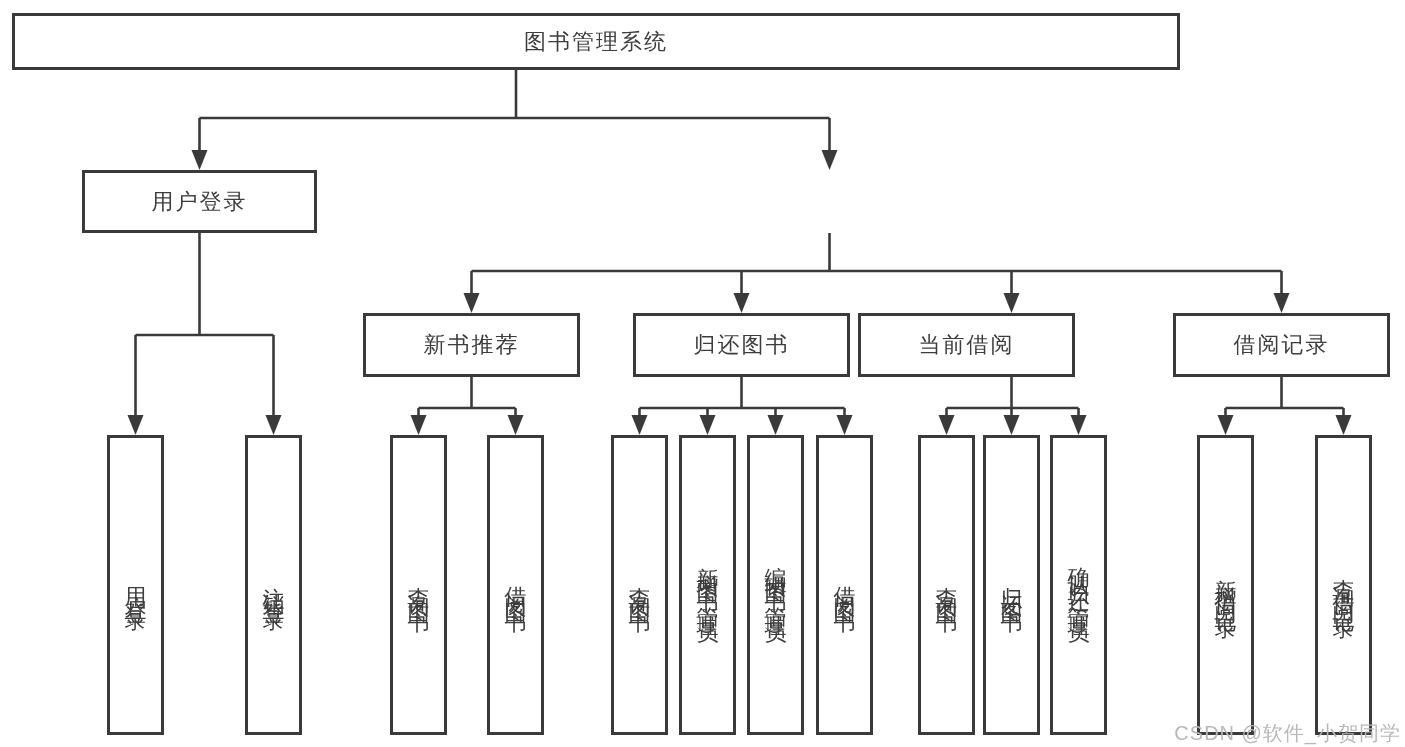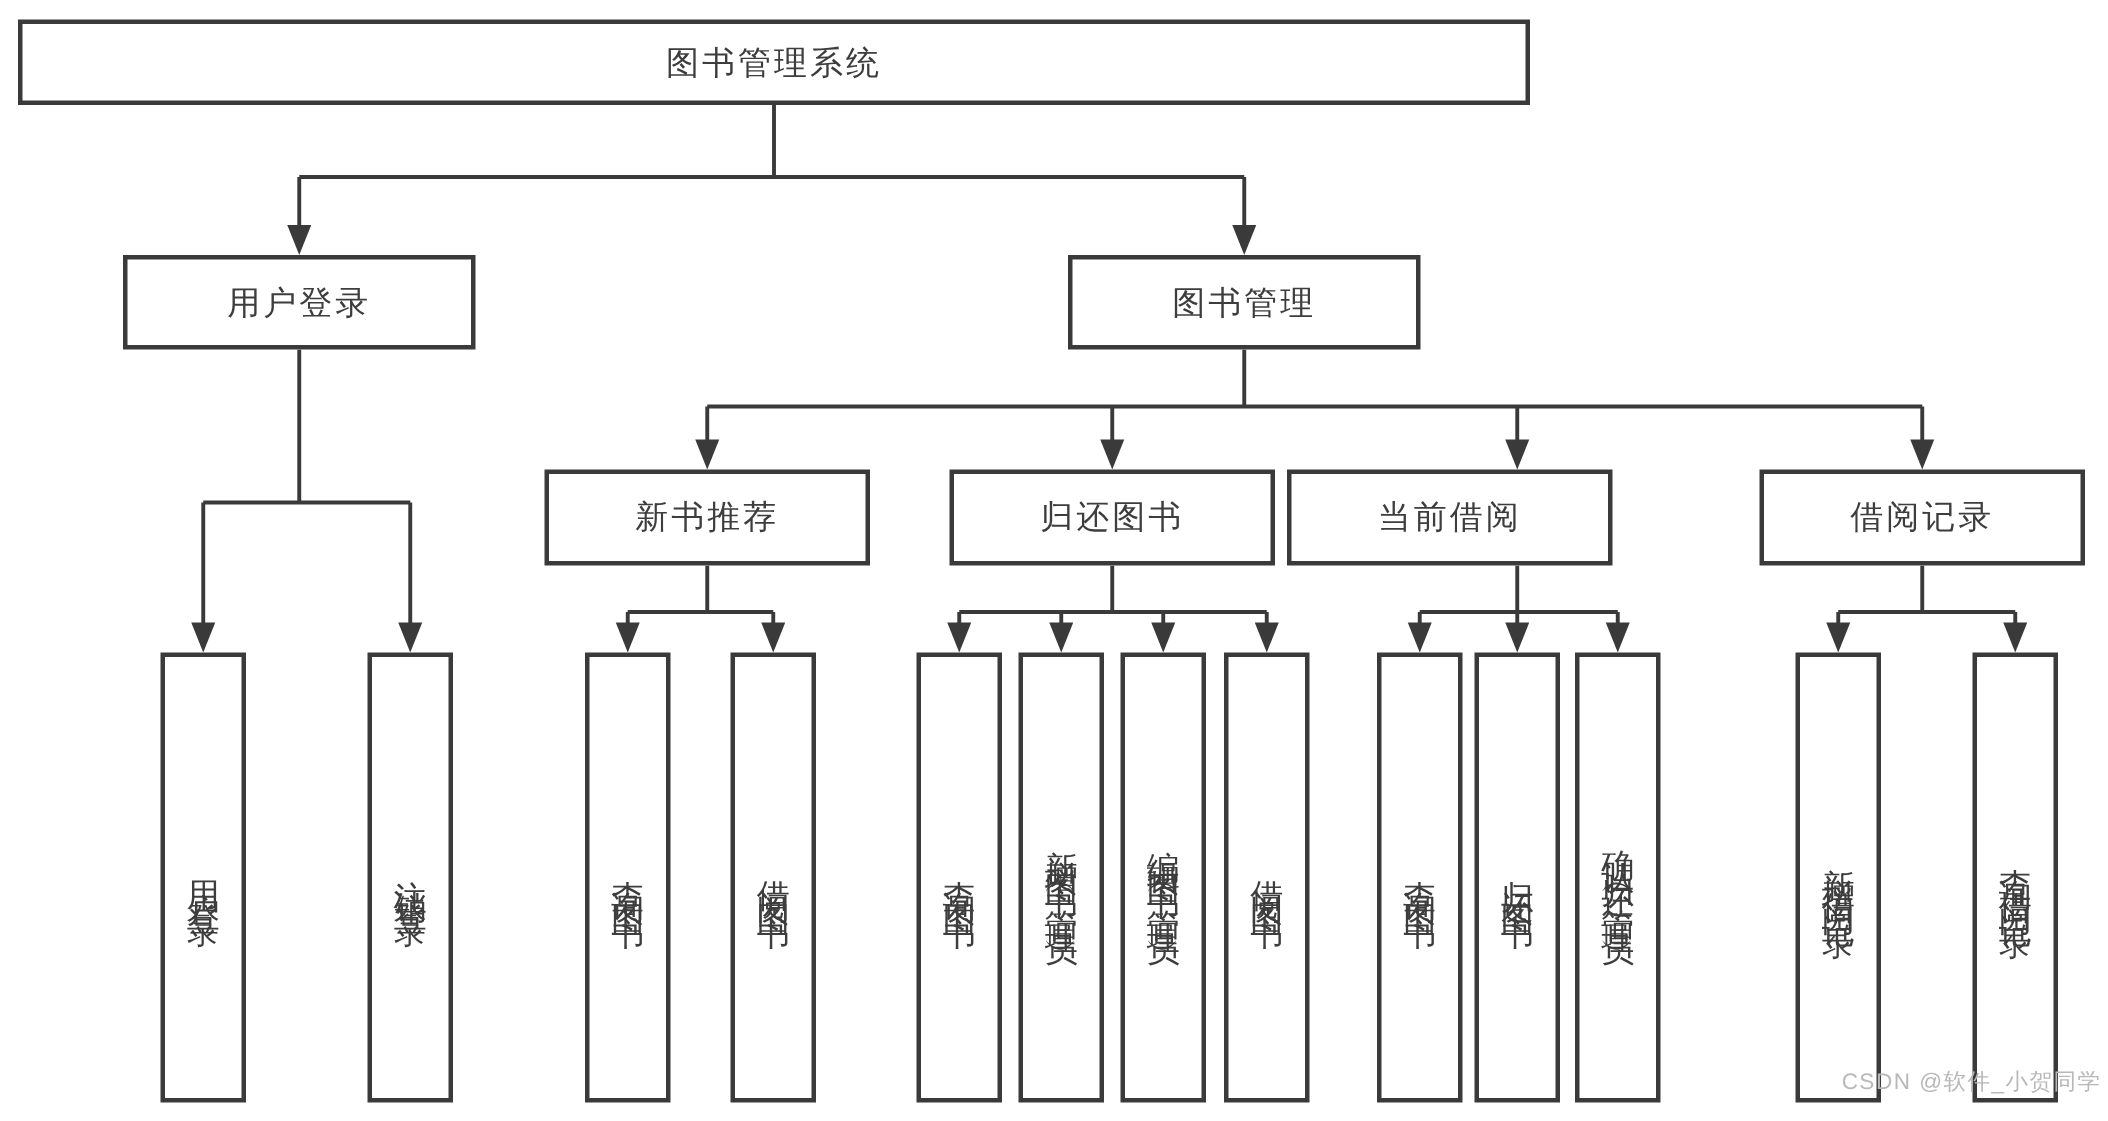--- a/index.html
+++ b/index.html
@@ -21,39 +21,39 @@
     position:absolute;
     box-sizing:border-box;
     border:3px solid var(--line);
     background:var(--bg);
     display:flex;
     align-items:center;
     justify-content:center;
     color:var(--text);
   }
   .h{font-size:22px;letter-spacing:2px;}
-  .h.root{left:12px;top:13px;width:1008px;height:57px;}
+  .h.root{left:12px;top:13px;width:1168px;height:57px;}
   .h.lvl2{top:170px;width:235px;height:63px;}
   .h.lvl3{top:313px;width:217px;height:64px;}
   .v{
     top:435px;width:57px;height:300px;
   }
   .vtext{
     writing-mode:vertical-rl;
     text-orientation:mixed;
     font-size:22px;
     letter-spacing:8px;
     line-height:1;
     white-space:nowrap;
   }
   #watermark{
     position:absolute;
     right:4px;
-    bottom:16px;
-    font-size:15px;
+    bottom:0;
+    font-size:20px;
     letter-spacing:1px;
     color:var(--wm);
     z-index:5;
   }
 </style>
 </head>
 <body>
 
 <div id="stage">
 
@@ -112,23 +112,20 @@
       <path d="M 1335.5 415 L 1351.5 415 L 1343.5 435 Z" fill="#3a3a3a"></path>
     </svg>
 
   <div class="node h root">
     <span>图书管理系统</span>
   </div>
 
   <div class="node h lvl2" style="left:82px">
     <span>用户登录</span>
   </div>
-  <div class="node h lvl2" style="left:712px">
-    <span>图书管理</span>
-  </div>
 
   <div class="node h lvl3" style="left:363px">
     <span>新书推荐</span>
   </div>
   <div class="node h lvl3" style="left:633px">
     <span>归还图书</span>
   </div>
   <div class="node h lvl3" style="left:858px">
     <span>当前借阅</span>
   </div>

